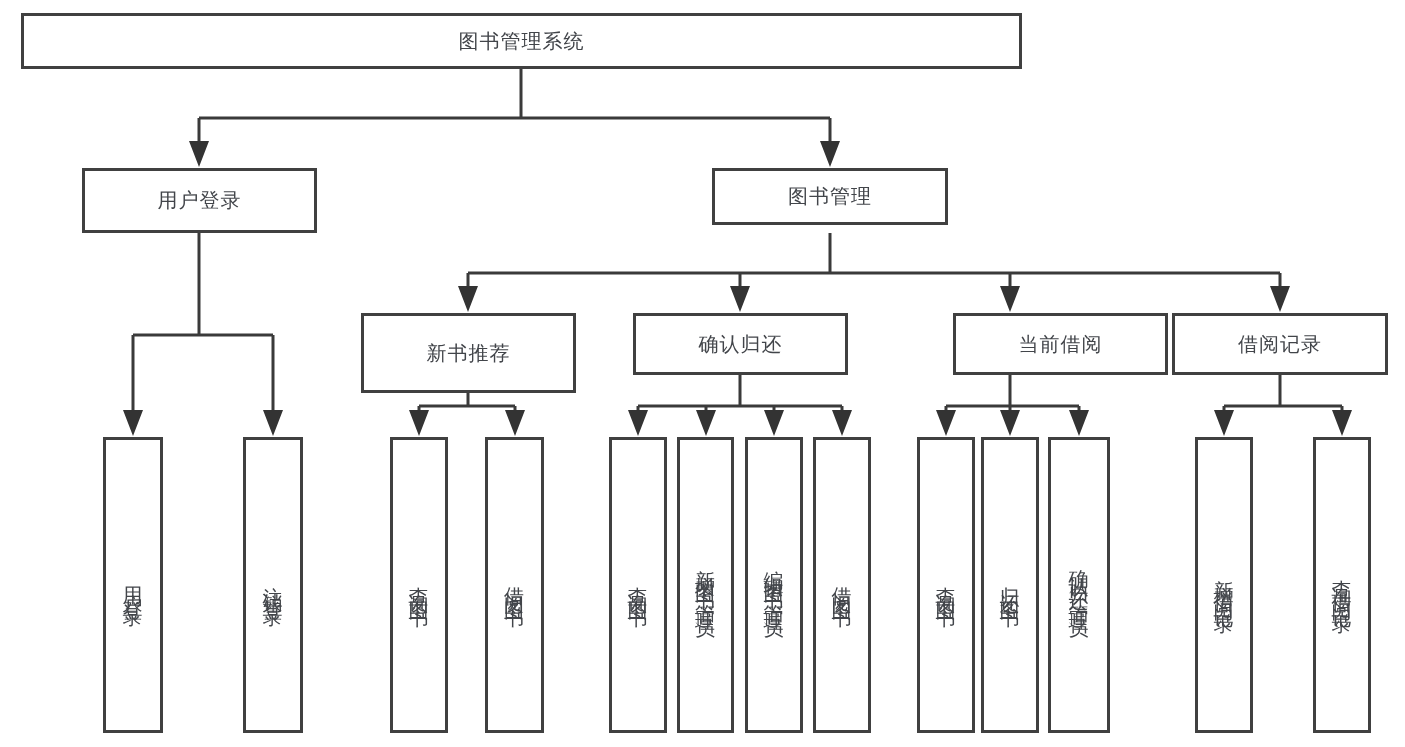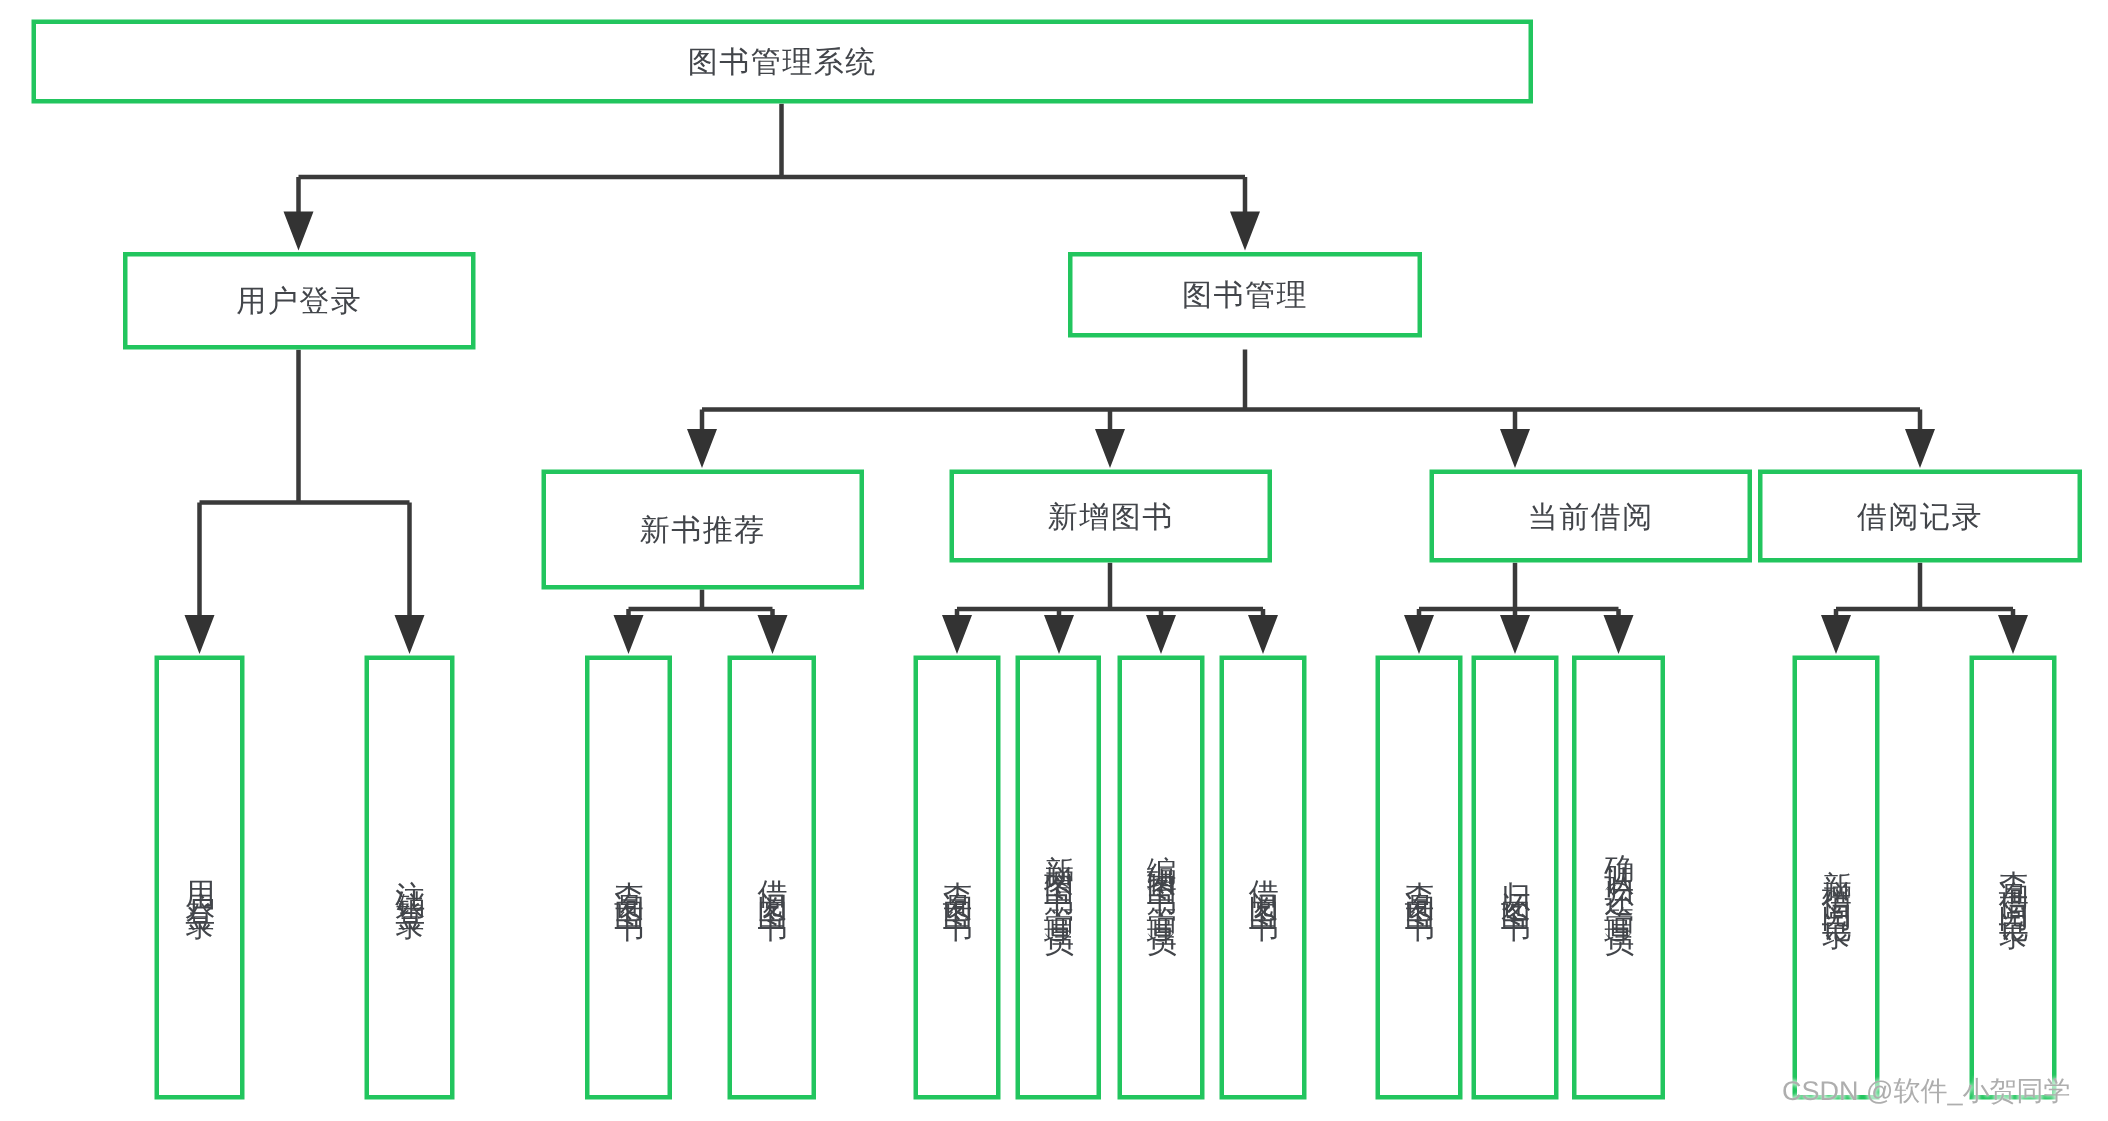--- a/index.html
+++ b/index.html
@@ -8,21 +8,21 @@
     width:1405px;height:747px;
     background:#ffffff;
     font-family:"Liberation Sans","DejaVu Sans",sans-serif;
     overflow:hidden;
   }
   .wires{position:absolute;left:0;top:0;z-index:1;}
   .wires .ln{fill:none;stroke:#3a3a3a;stroke-width:3;}
   .wires .ar{fill:#333333;stroke:none;}
   .node{
     position:absolute;box-sizing:border-box;z-index:2;
-    border:3px solid #22c55e;background:#ffffff;
+    border:3px solid #404040;background:#ffffff;
     display:flex;align-items:center;justify-content:center;
     color:#42454a;
   }
   .node.h span{font-size:20px;letter-spacing:1px;white-space:nowrap;}
   .node.leaf span{
     writing-mode:vertical-rl;
     font-size:20px;line-height:1;letter-spacing:7px;
     white-space:nowrap;
   }
   .watermark{
@@ -82,21 +82,21 @@
     <span>用户登录</span>
   </div>
   <div class="node h" style="left:712px;top:168px;width:236px;height:57px">
     <span>图书管理</span>
   </div>
 
   <div class="node h" style="left:361px;top:313px;width:215px;height:80px">
     <span>新书推荐</span>
   </div>
   <div class="node h" style="left:633px;top:313px;width:215px;height:62px">
-    <span>新增图书</span>
+    <span>确认归还</span>
   </div>
   <div class="node h" style="left:953px;top:313px;width:215px;height:62px">
     <span>当前借阅</span>
   </div>
   <div class="node h" style="left:1172px;top:313px;width:216px;height:62px">
     <span>借阅记录</span>
   </div>
 
   <div class="node leaf" style="left:103px;top:437px;width:60px;height:296px">
     <span>用户登录</span>
@@ -135,15 +135,14 @@
     <span>确认归还（管理员）</span>
   </div>
 
   <div class="node leaf" style="left:1195px;top:437px;width:58px;height:296px">
     <span>新增借阅记录</span>
   </div>
   <div class="node leaf" style="left:1313px;top:437px;width:58px;height:296px">
     <span>查询借阅记录</span>
   </div>
 
-  <div class="watermark">CSDN @软件_小贺同学</div>
 
 </div>
 
 </body></html>

